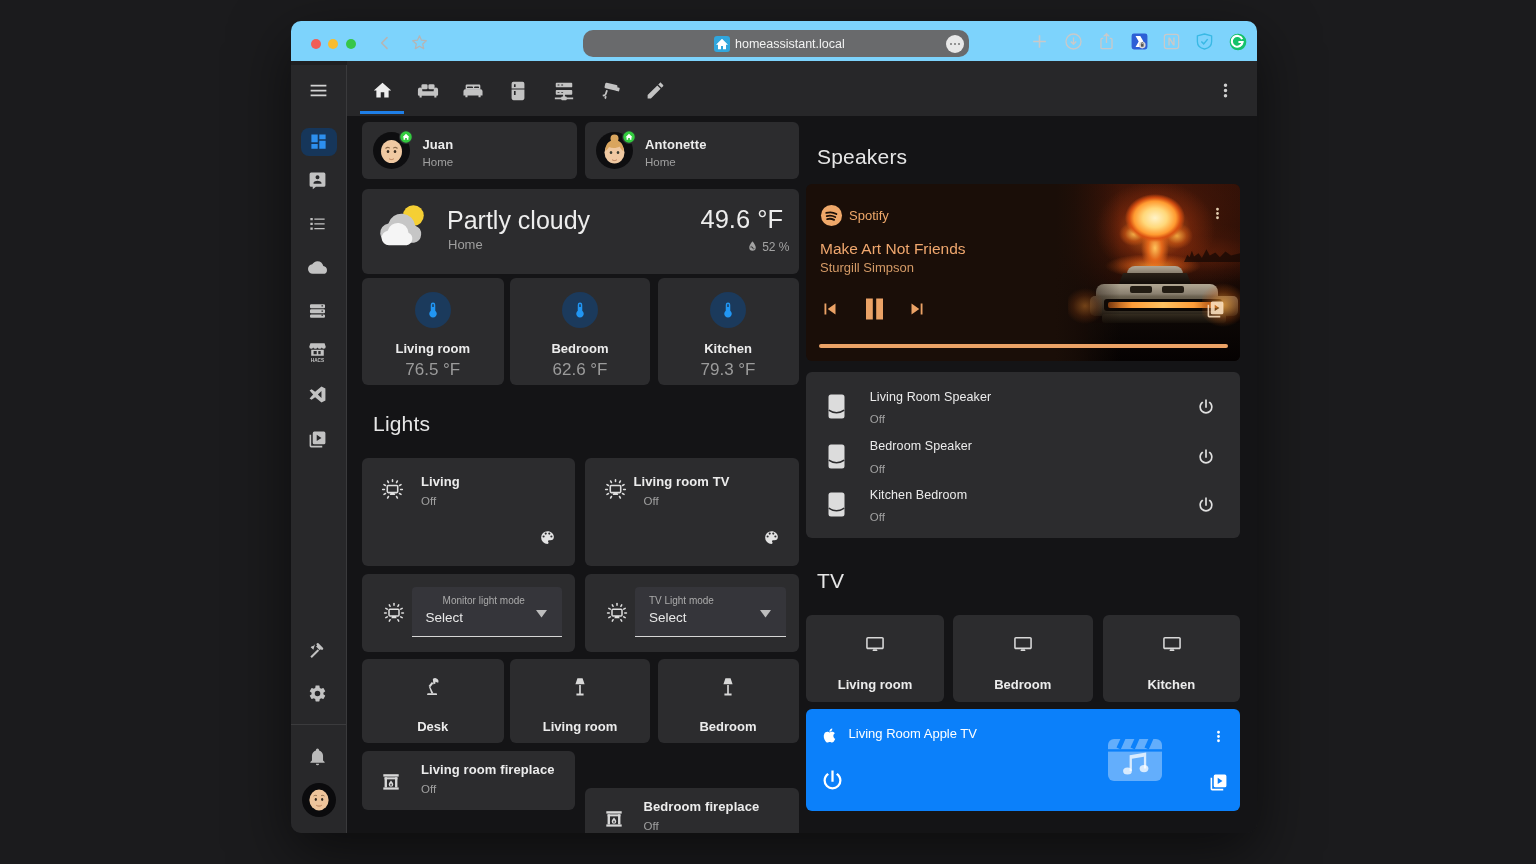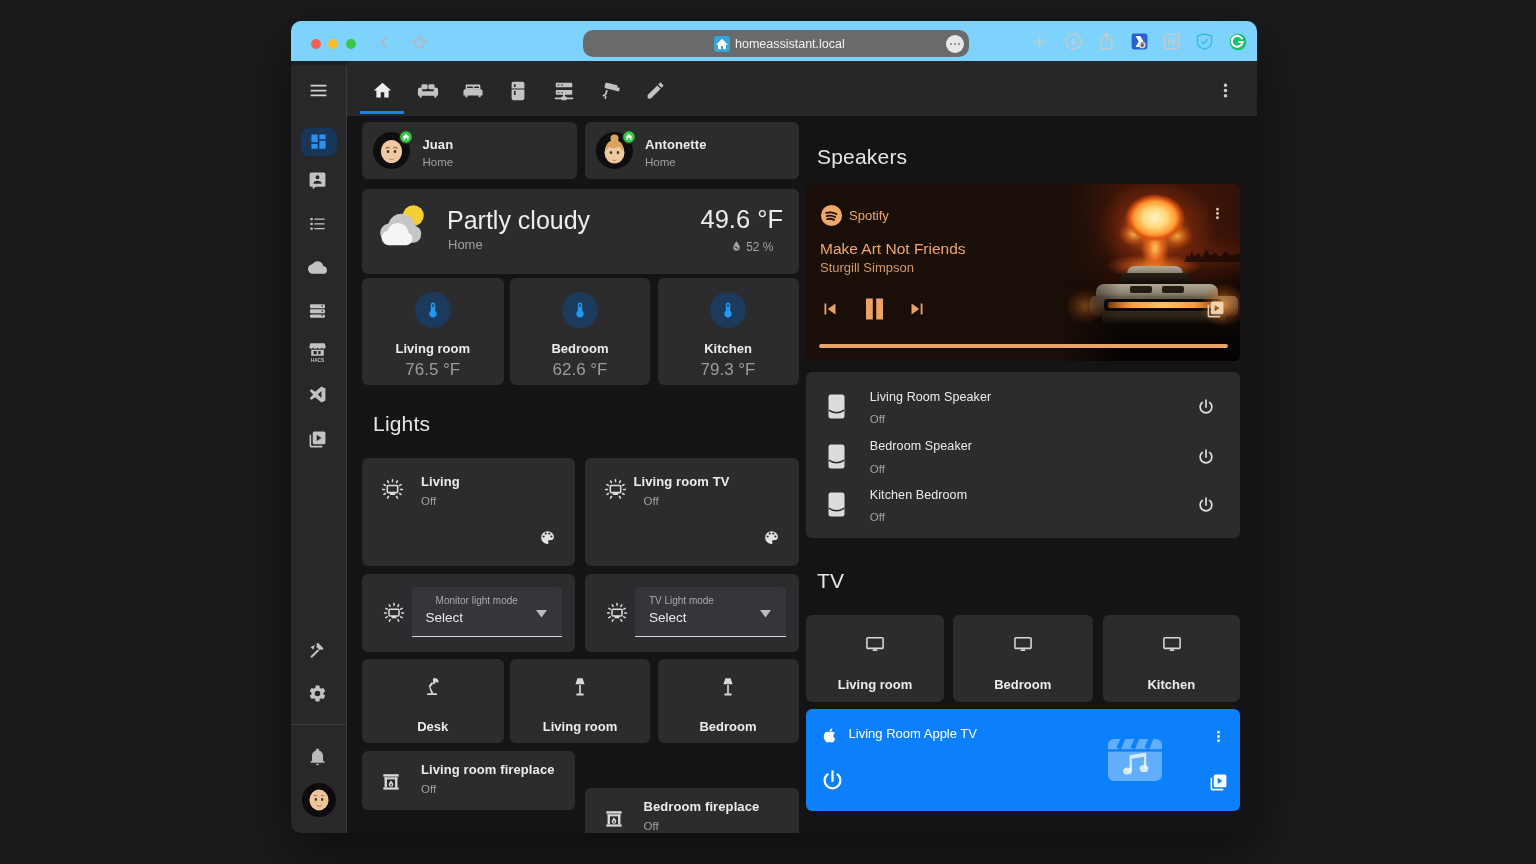--- a/index.html
+++ b/index.html
@@ -225,21 +225,21 @@
 
     <div class="card" style="left:15px;top:73px;width:436.5px;height:85px;">
       <svg class="abs" style="left:17px;top:12px;" width="50" height="50" viewBox="0 0 48 48">
           <circle cx="33" cy="14" r="10" fill="#f5cf34"></circle>
           <path d="M10.5 40a9.2 9.2 0 0 1-1.5-18.3A13.2 13.2 0 0 1 34.8 23.8 8.4 8.4 0 0 1 33.6 40Z" fill="#c6c6c6"></path>
           <path d="M9.5 42.5a7 7 0 0 1-1.2-13.9 10.2 10.2 0 0 1 20 1.8 6.4 6.4 0 0 1-1.7 12.1Z" fill="#f5f5f5"></path>
         </svg>
       <div class="abs" style="left:85px;top:17px;color:#ededed;font-size:25px;">Partly cloudy</div>
       <div class="abs" style="left:86px;top:48px;color:#9e9e9e;font-size:13px;">Home</div>
       <div class="abs" style="right:15.5px;top:16px;color:#ededed;font-size:25.5px;">49.6 °F</div>
-      <div class="abs" style="right:25px;top:51px;color:#a3a3a3;font-size:12px;">
+      <div class="abs" style="right:9px;top:51px;color:#a3a3a3;font-size:12px;">
         <svg style="display:inline-block;vertical-align:-2px;" width="13" height="13" viewBox="0 0 24 24">
             <path fill="#a3a3a3" d="M12 2.5S6 9.5 6 14a6 6 0 0 0 12 0c0-4.5-6-11.5-6-11.5m-2.2 8.3 5.9 5.9-1.2 1.2-5.9-5.9Zm.7 1.9a1.2 1.2 0 1 1-1.2-1.2 1.2 1.2 0 0 1 1.2 1.2m4.3 2.4a1.2 1.2 0 1 1-1.2 1.2 1.2 1.2 0 0 1 1.2-1.2"></path>
           </svg>
         52 %</div>
     </div>
 
     <div class="card" style="left:15px;top:162px;width:141.5px;height:107px;">
       <div class="abs" style="left:52.7px;top:13.6px;width:36px;height:36px;border-radius:50%;background:#1b3a5c;"></div>
       <svg class="abs" style="left:61.7px;top:22.6px;" width="18" height="18" viewBox="0 0 24 24">
           <path fill="#2196f3" d="M15,13V5A3,3 0 0,0 9,5V13A5,5 0 1,0 15,13M12,4A1,1 0 0,1 13,5V8H11V5A1,1 0 0,1 12,4Z"></path>
@@ -333,21 +333,21 @@
               <rect x="11.25" y="1.8" width="1.5" height="3.2" rx="0.75" transform="rotate(150 12 12)"></rect>
               <rect x="11.25" y="1.8" width="1.5" height="3.2" rx="0.75" transform="rotate(210 12 12)"></rect>
               <rect x="11.25" y="1.8" width="1.5" height="3.2" rx="0.75" transform="rotate(240 12 12)"></rect>
               <rect x="11.25" y="1.8" width="1.5" height="3.2" rx="0.75" transform="rotate(270 12 12)"></rect>
               <rect x="11.25" y="1.8" width="1.5" height="3.2" rx="0.75" transform="rotate(300 12 12)"></rect>
               <rect x="11.25" y="1.8" width="1.5" height="3.2" rx="0.75" transform="rotate(330 12 12)"></rect>
             </g>
           </g>
         </svg>
       <div class="abs" style="left:49.6px;top:12.6px;width:150.7px;height:50px;background:#35353a;border-radius:4px 4px 0 0;border-bottom:1.5px solid #d6d6d6;">
-        <div class="abs" style="left:24px;top:8px;font-size:10px;color:#ababab;">Monitor light mode</div>
+        <div class="abs" style="left:31px;top:8px;font-size:10px;color:#ababab;">Monitor light mode</div>
         <div class="abs" style="left:14px;top:23.5px;font-size:13.5px;color:#e8e8e8;">Select</div>
         <svg class="abs" style="right:15px;top:23px;" width="11" height="8" viewBox="0 0 11 8">
             <path fill="#bdbdbd" d="M0 0h11L5.5 7.5Z"></path>
           </svg>
       </div>
     </div>
     <div class="card" style="left:237.5px;top:458px;width:214px;height:78px;">
       <svg class="abs" style="left:20px;top:27px;" width="24" height="24" viewBox="0 0 24 24">
           <g color="#dedede">
             <rect x="7" y="8.2" width="10" height="6.8" rx="1" fill="none" stroke="currentColor" stroke-width="1.5"></rect>

